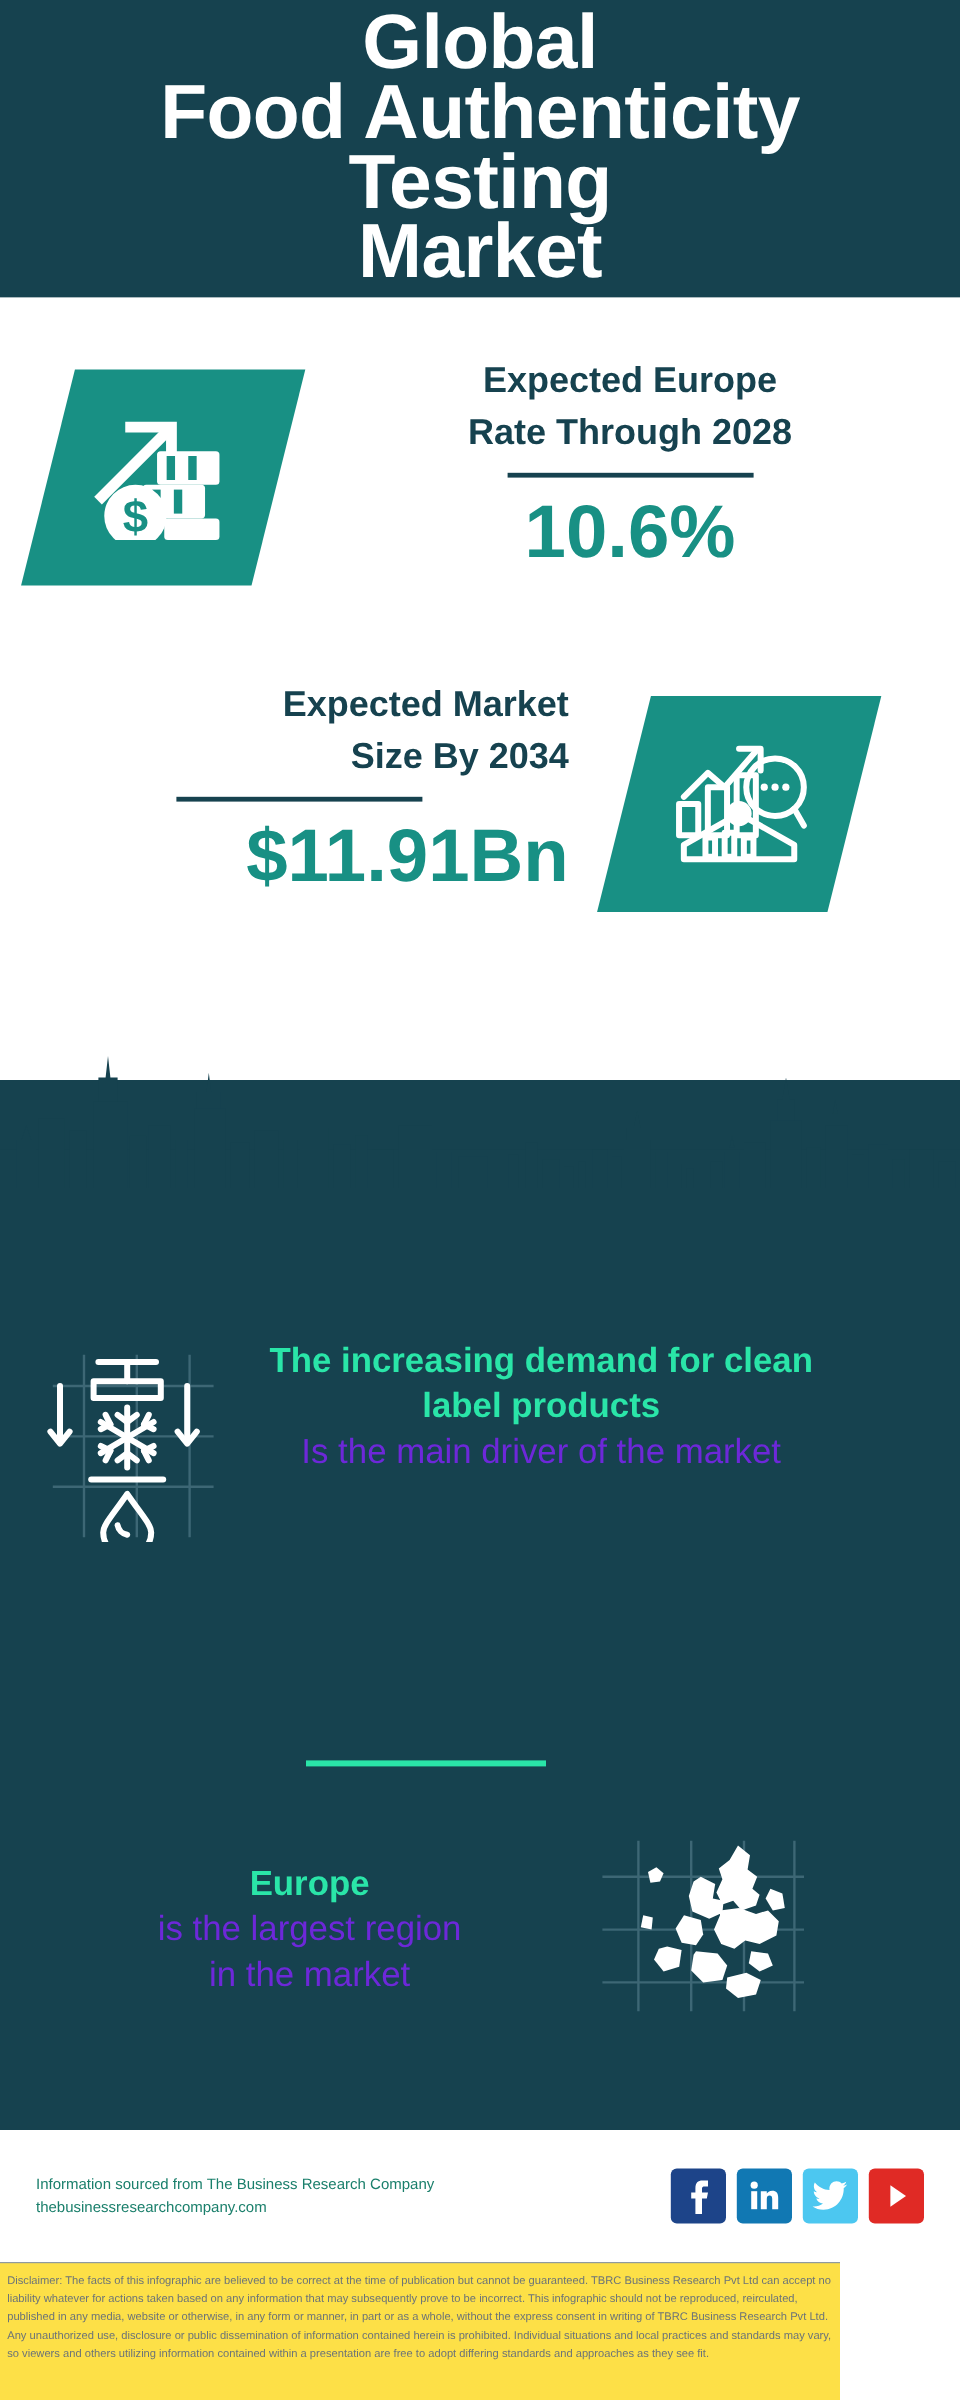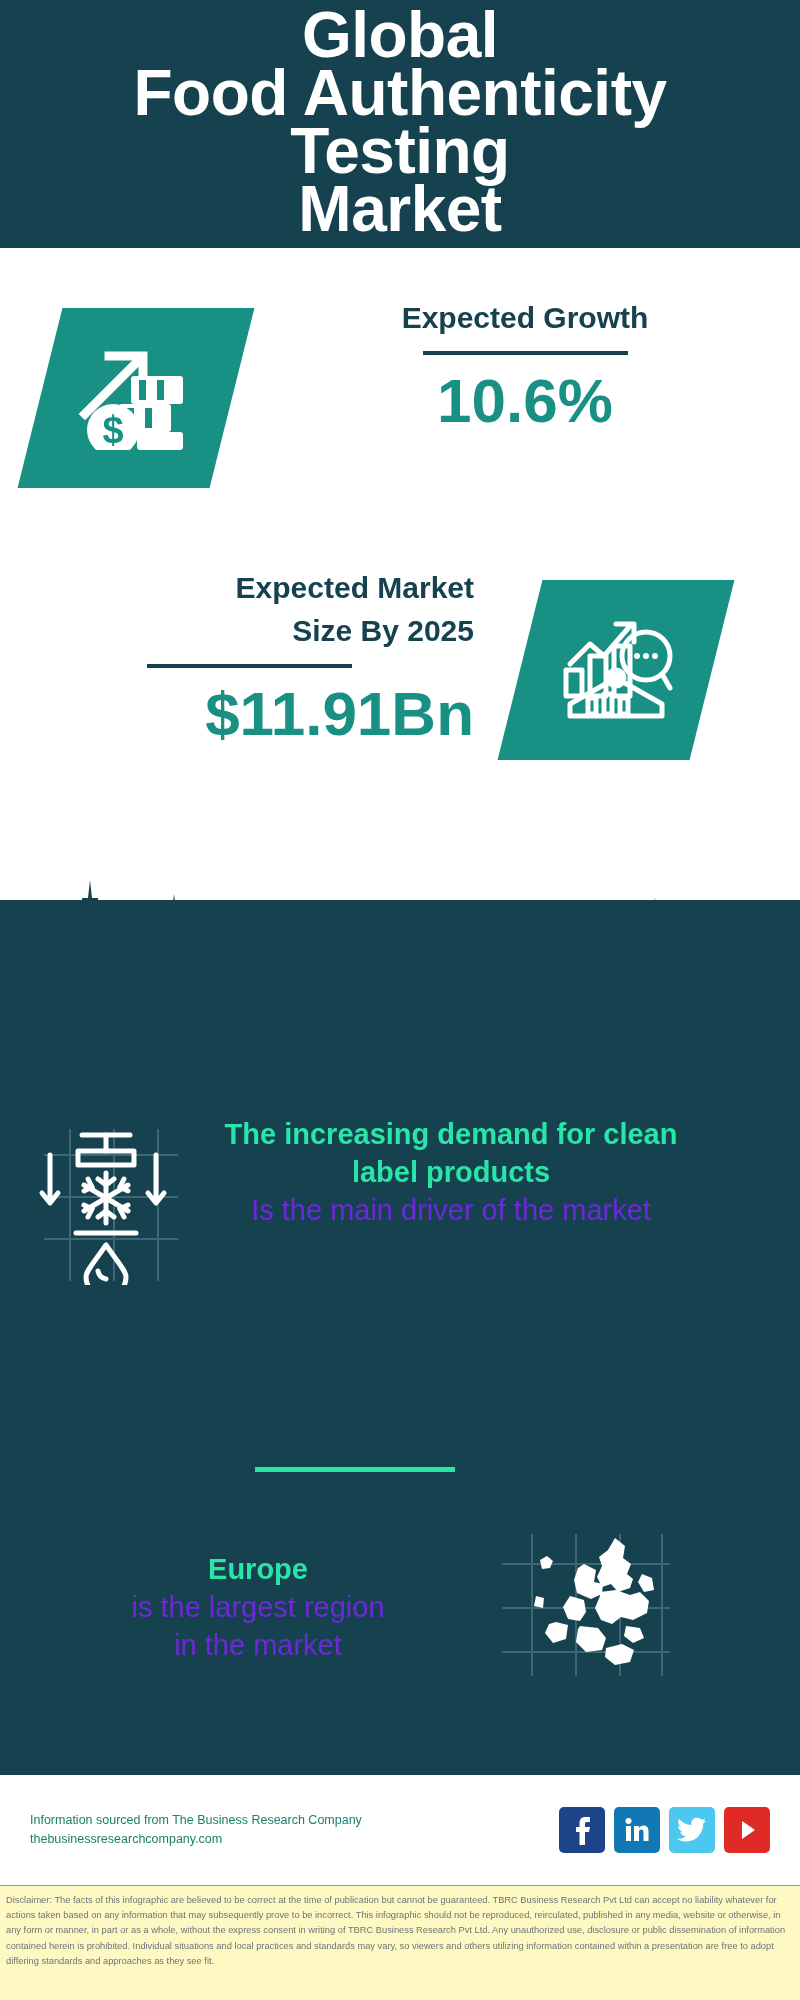--- a/index.html
+++ b/index.html
@@ -162,22 +162,22 @@
     justify-content: center;
   }
   .s-fb { background: #1d4489; }
   .s-li { background: #1178b3; }
   .s-tw { background: #4cc7f0; }
   .s-yt { background: #e02a25; }
 
   .disclaimer-wrap {
     position: absolute;
     left: 0; top: 1885px;
-    width: 800px; height: 115px;
-    background: #fef9c3;
+    width: 700px; height: 115px;
+    background: #fde047;
     border-top: 1px solid #8f9aa0;
     padding: 7px 6px 0 6px;
   }
   .disclaimer {
     color: #6c7478;
     font-size: 9.3px;
     line-height: 15.2px;
     text-align: left;
   }
 </style>
@@ -213,28 +213,29 @@
             <rect x="50" y="66" width="7" height="20"></rect>
             <rect x="68" y="66" width="7" height="20"></rect>
           </g>
           <circle cx="36" cy="88" r="26" fill="#ffffff"></circle>
           <text x="36" y="101" font-family="Liberation Sans, sans-serif" font-size="38" font-weight="bold" fill="#189084" text-anchor="middle">$</text>
         </svg>
       </span>
     </div>
 
     <div class="stat-text block-growth">
-      <div class="stat-title">Expected Growth</div>
+      <div class="stat-title">Expected Europe</div>
+      <div class="stat-title">Rate Through 2028</div>
       <div class="stat-rule"></div>
       <div class="stat-value">10.6%</div>
     </div>
 
     <div class="stat-text block-size">
       <div class="stat-title">Expected Market</div>
-      <div class="stat-title">Size By 2025</div>
+      <div class="stat-title">Size By 2034</div>
       <div class="stat-rule"></div>
       <div class="stat-value">$11.91Bn</div>
     </div>
 
     <div class="tile tile-size">
       <span class="glyph">
         <svg width="116" height="112" viewBox="0 0 116 112">
           <g fill="none" stroke="#ffffff" stroke-width="5" stroke-linecap="round" stroke-linejoin="round">
             <polyline points="12,52 32,32 46,44 72,14"></polyline>
             <polyline points="58,12 76,12 76,30"></polyline>

